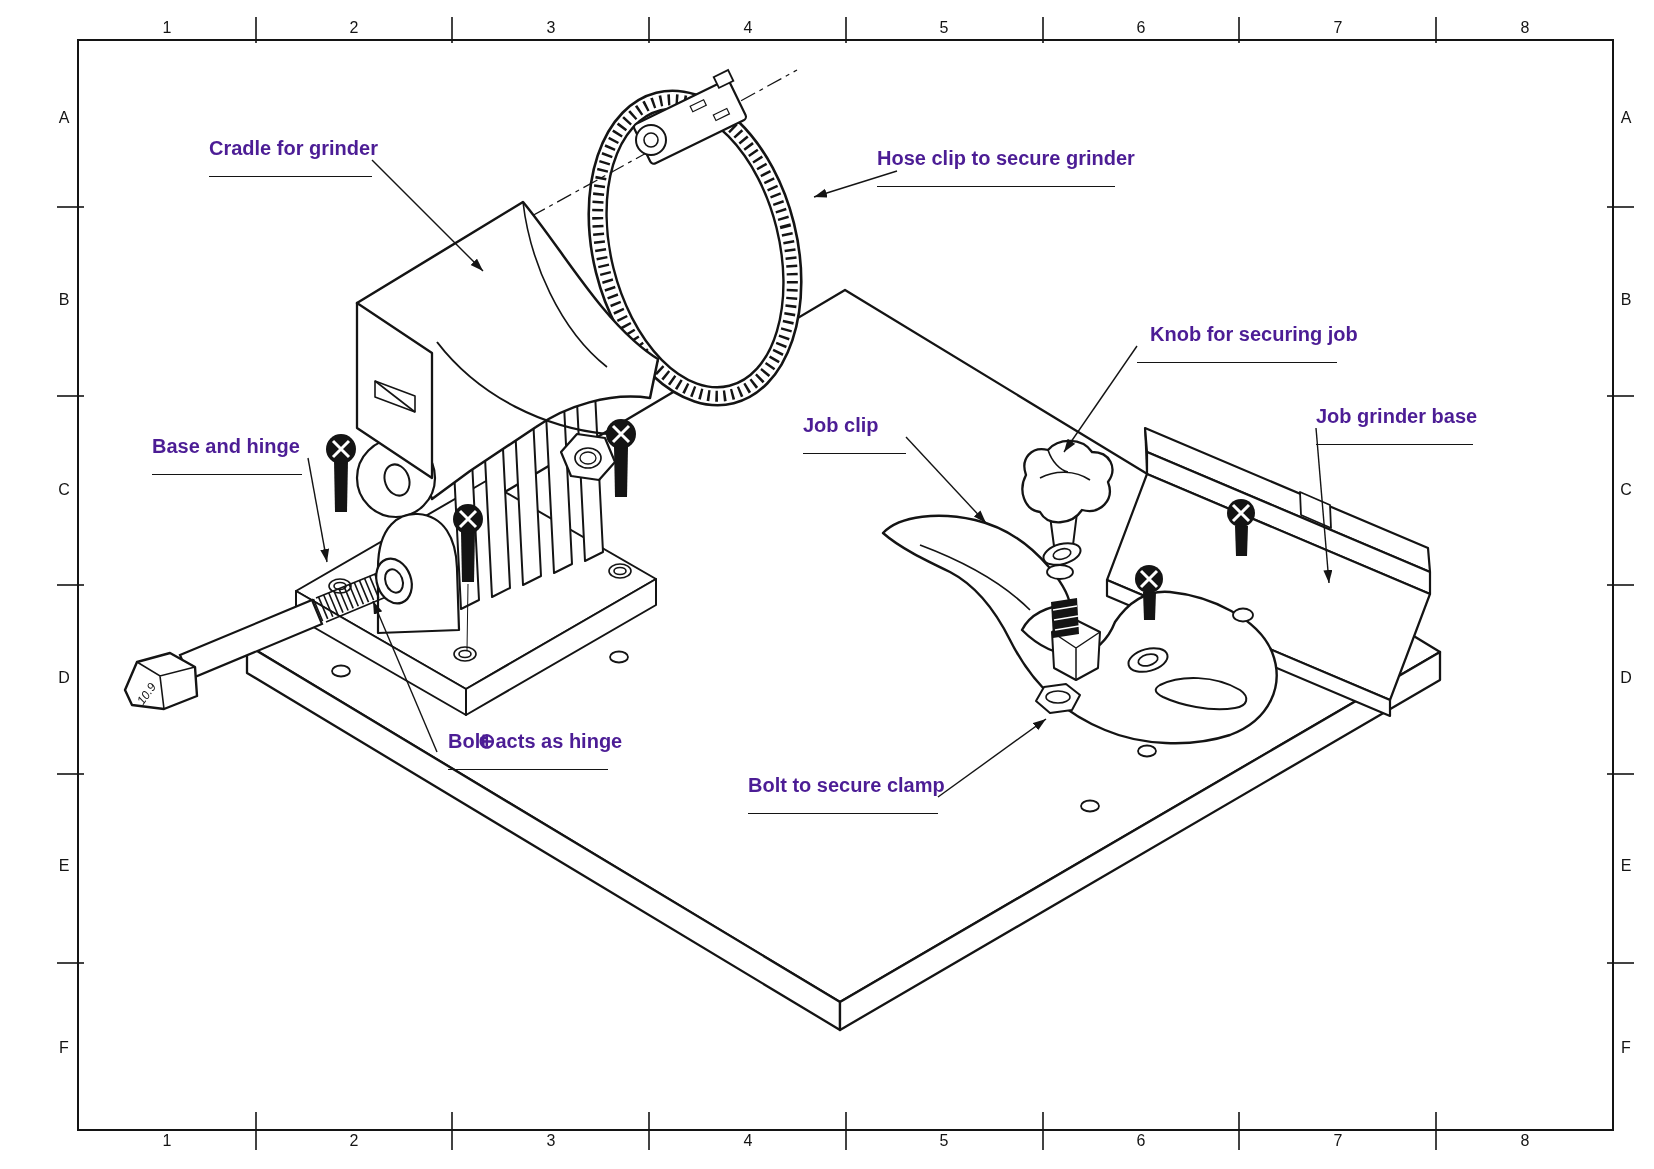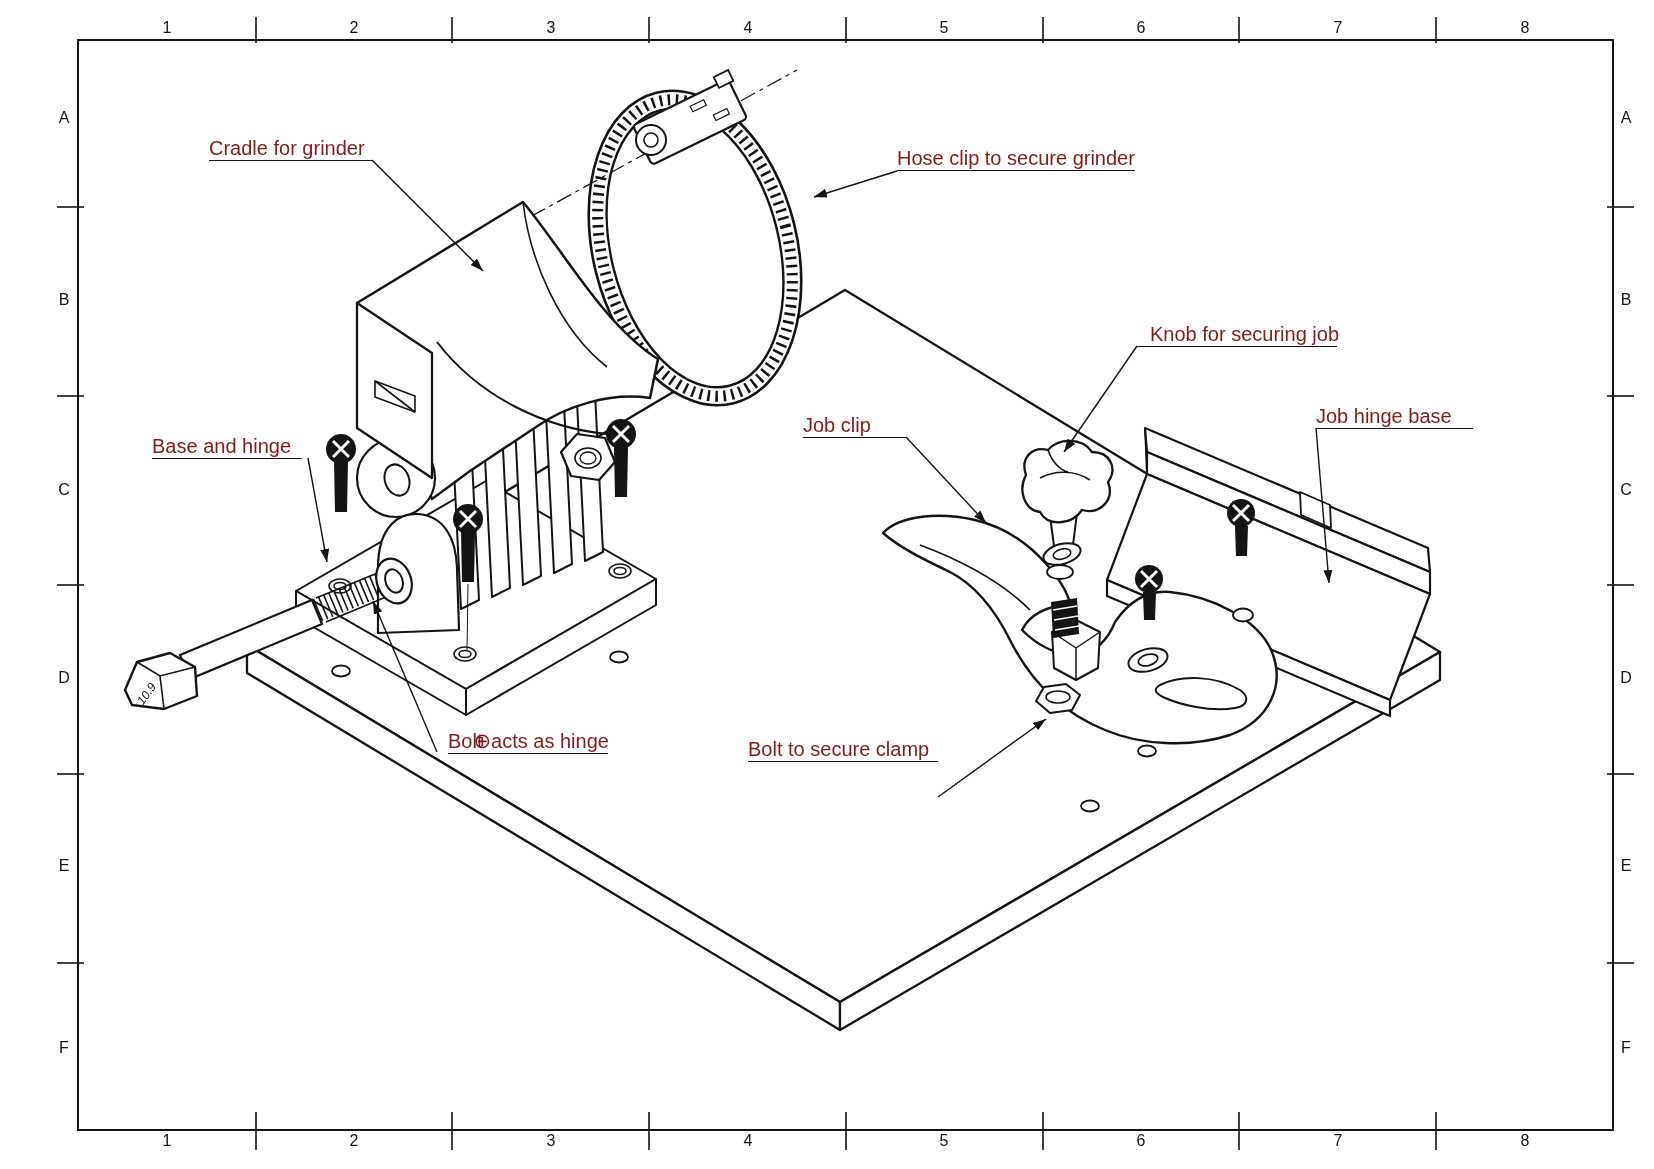--- a/index.html
+++ b/index.html
@@ -1,22 +1,22 @@
 <!DOCTYPE html>
 <html><head>
 <meta charset="utf-8">
 <style>
   html,body{margin:0;padding:0;background:#ffffff;}
   #sheet{position:relative;width:1654px;height:1169px;background:#ffffff;overflow:hidden;
          font-family:"Liberation Sans", sans-serif;color:#141414;}
   svg{position:absolute;left:0;top:0;}
   .gl{position:absolute;font-size:16px;color:#141414;transform:translate(-50%,-50%);
       font-family:"Liberation Sans", sans-serif;}
-  .callout{position:absolute;font-size:20px;line-height:22px;color:#7f1d1d;white-space:nowrap;
-           border-bottom:1.6px solid #141414;padding-bottom:1px;}
+  .callout{position:absolute;font-size:20px;line-height:22px;color:#4c1d95;white-space:nowrap;
+           border-bottom:1.6px solid #141414;padding-bottom:17px;font-weight:bold;}
   .callout .sym{display:inline-block;margin-left:-9px;margin-right:0px;font-size:21px;}
   .indent{text-indent:13px;text-align:right;}
 </style>
 </head>
 <body>
 
 <div id="sheet">
 
 <svg width="1654" height="1169" viewBox="0 0 1654 1169">
   <defs>
@@ -294,29 +294,29 @@
 
 <span class="gl" style="left:1626px;top:118px">A</span>
 <span class="gl" style="left:1626px;top:300px">B</span>
 <span class="gl" style="left:1626px;top:490px">C</span>
 <span class="gl" style="left:1626px;top:678px">D</span>
 <span class="gl" style="left:1626px;top:866px">E</span>
 <span class="gl" style="left:1626px;top:1048px">F</span>
 
 <div class="callout" style="left:209px;top:137px;width:163px">Cradle for grinder</div>
 
-<div class="callout" style="left:897px;top:147px;width:238px">Hose clip to secure grinder</div>
+<div class="callout" style="left:877px;top:147px;width:238px">Hose clip to secure grinder</div>
 
 <div class="callout indent" style="left:1137px;top:323px;width:200px">Knob for securing job</div>
 
-<div class="callout" style="left:1316px;top:405px;width:157px">Job hinge base</div>
+<div class="callout" style="left:1316px;top:405px;width:157px">Job grinder base</div>
 
 <div class="callout" style="left:803px;top:414px;width:103px">Job clip</div>
 
 <div class="callout" style="left:152px;top:435px;width:150px">Base and hinge</div>
 
 <div class="callout" style="left:448px;top:730px;width:160px">
   <span>Bolt</span><span class="sym">⊕</span><span>acts as hinge</span>
 </div>
 
-<div class="callout" style="left:748px;top:738px;width:190px">Bolt to secure clamp</div>
+<div class="callout" style="left:748px;top:774px;width:190px">Bolt to secure clamp</div>
 
 </div>
 
 </body></html>

